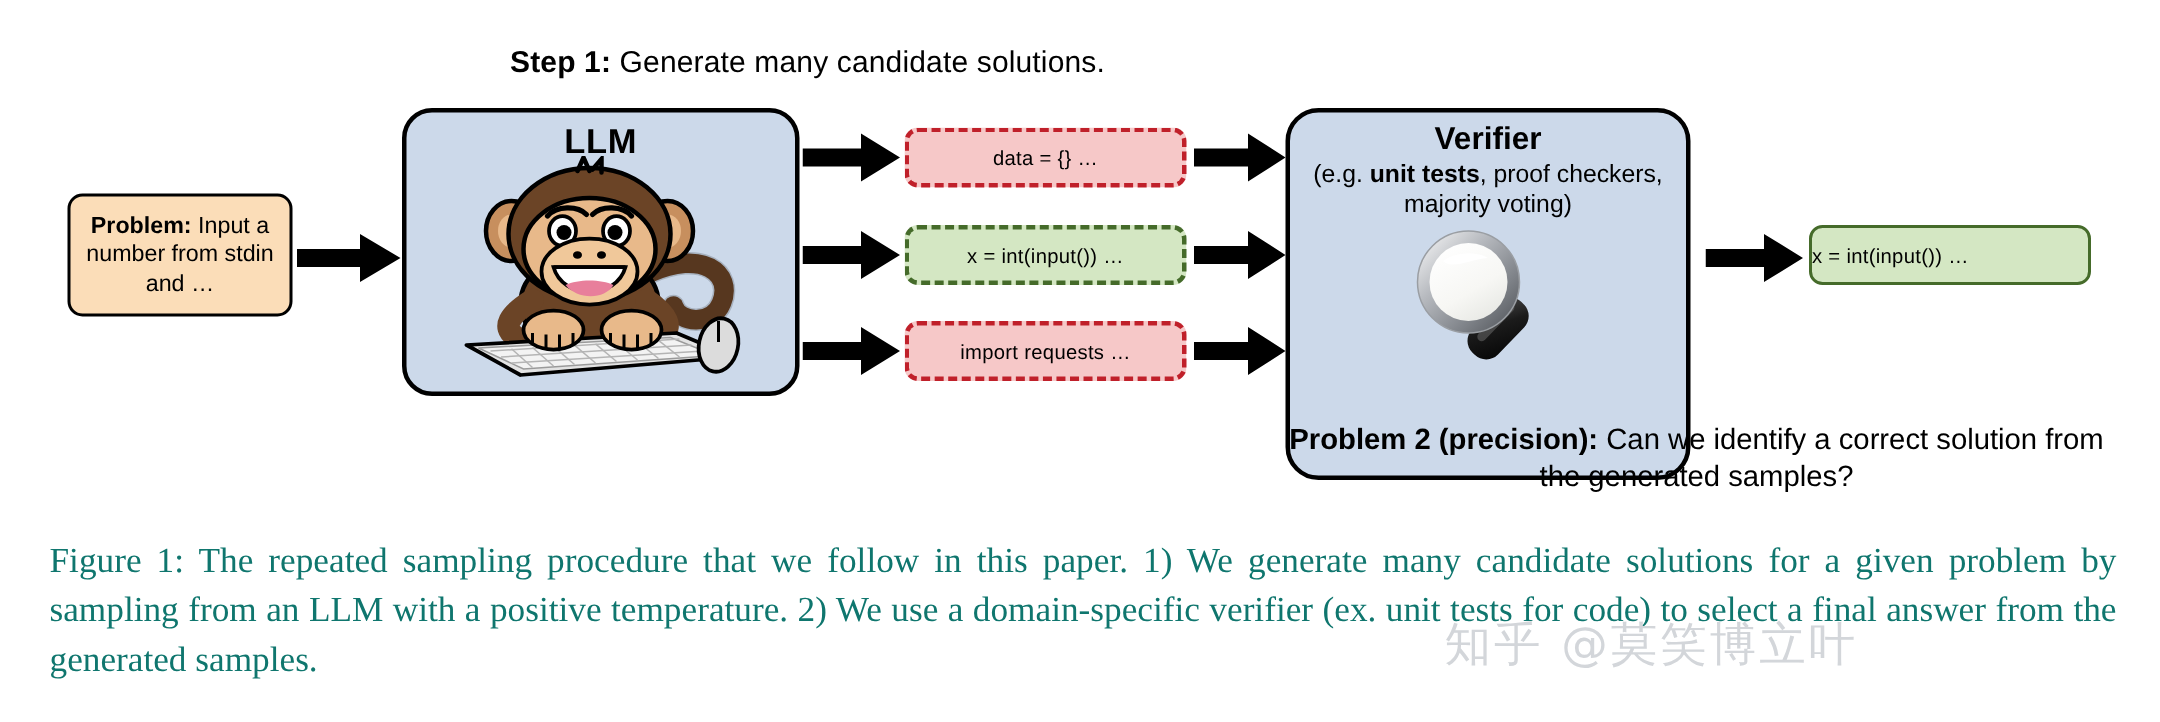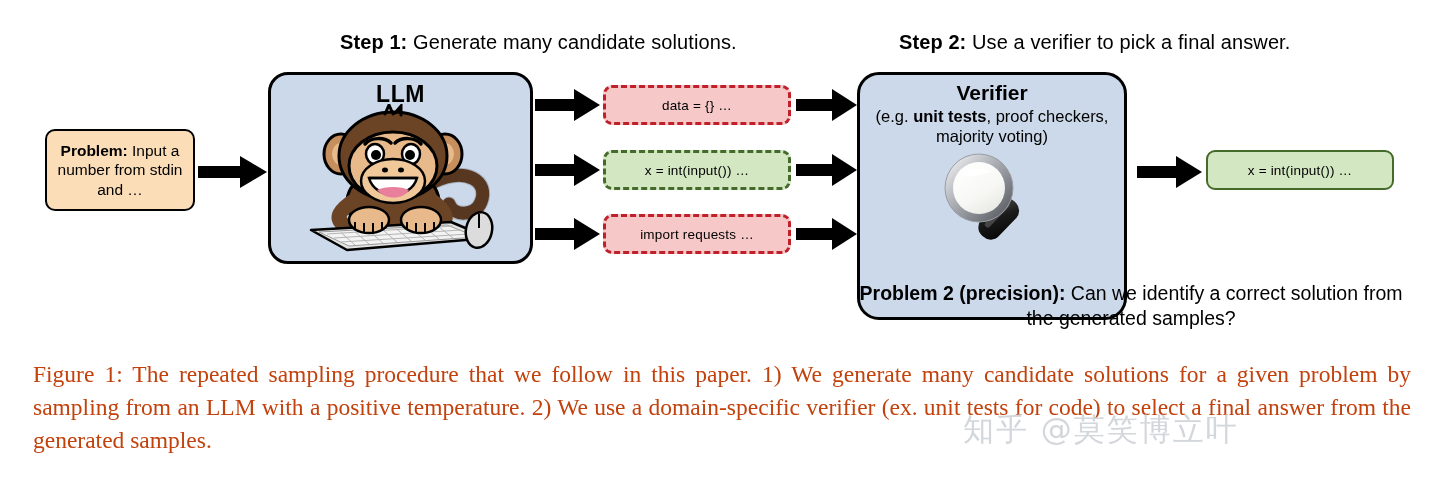--- a/index.html
+++ b/index.html
@@ -22,21 +22,21 @@
   
   .prob-cap{
     position:absolute;font-size:19.5px;line-height:25px;text-align:center;
   }
   .prob-cap b{font-weight:bold;}
   #prob1-cap{left:262px;top:281px;width:558px;}
   #prob2-cap{left:858px;top:281px;width:546px;}
 
   
   .box{position:absolute;box-sizing:border-box;display:flex;
-       align-items:center;justify-content:center;text-align:center;}
+       align-items:center;justify-content:flex-start;text-align:center;}
 
   
   #problem-box{
     left:45px;top:129px;width:150px;height:82px;
     background:#fbddb8;border:2.5px solid #000;border-radius:10px;
     font-size:15.5px;line-height:19.5px;padding:4px 8px;
   }
   #problem-box b{font-weight:bold;}
 
   
@@ -80,43 +80,40 @@
     font-size:13.5px;letter-spacing:.2px;
   }
 
   
   .arrow{position:absolute;}
 
   
   #caption{
     position:absolute;left:33px;top:358px;width:1378px;
     font-family:"Liberation Serif",serif;font-size:23.5px;line-height:33px;
-    text-align:justify;color:#c2410c;
+    text-align:justify;color:#0f766e;
   }
 
   
   #watermark{
     position:absolute;left:963px;top:409px;
     font-family:"DejaVu Sans",sans-serif;font-size:31px;
     color:#d3d6da;letter-spacing:2px;white-space:nowrap;
     user-select:none;
   }
 </style>
 </head>
 <body>
 
 <div class="stage">
 
   <div class="step-head" id="step1-head">
     <b>Step 1:</b><span> Generate many candidate solutions.</span>
   </div>
 
-  <div class="step-head" id="step2-head">
-    <b>Step 2:</b><span> Use a verifier to pick a final answer.</span>
-  </div>
 
   <div class="box" id="problem-box">
     <div>
       <b>Problem:</b><span> Input a number from stdin and …</span>
     </div>
   </div>
 
   <svg class="arrow" style="left:198px;top:155px;" width="70" height="34" viewBox="0 0 70 34">
     <path d="M0,11 L42,11 L42,1 L69,17 L42,33 L42,23 L0,23 Z" fill="#000"></path>
   </svg>

